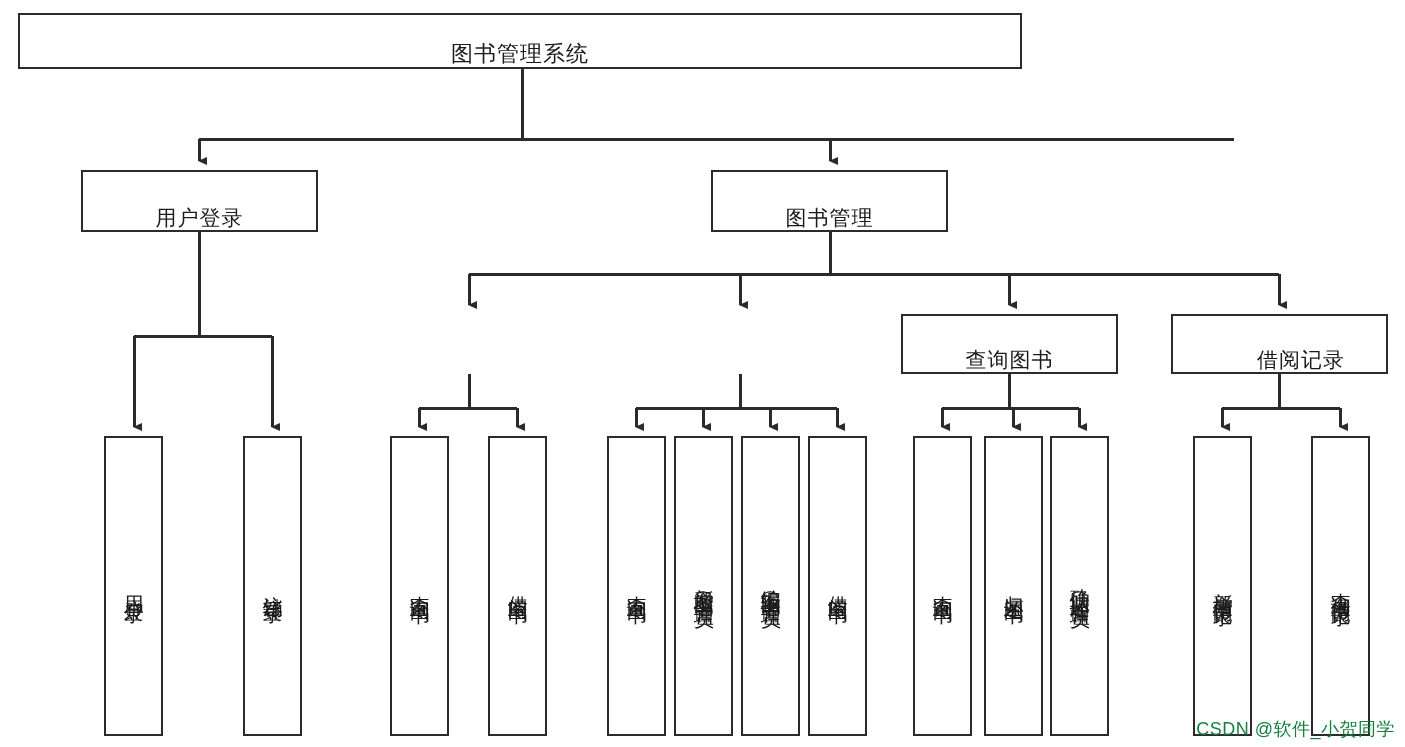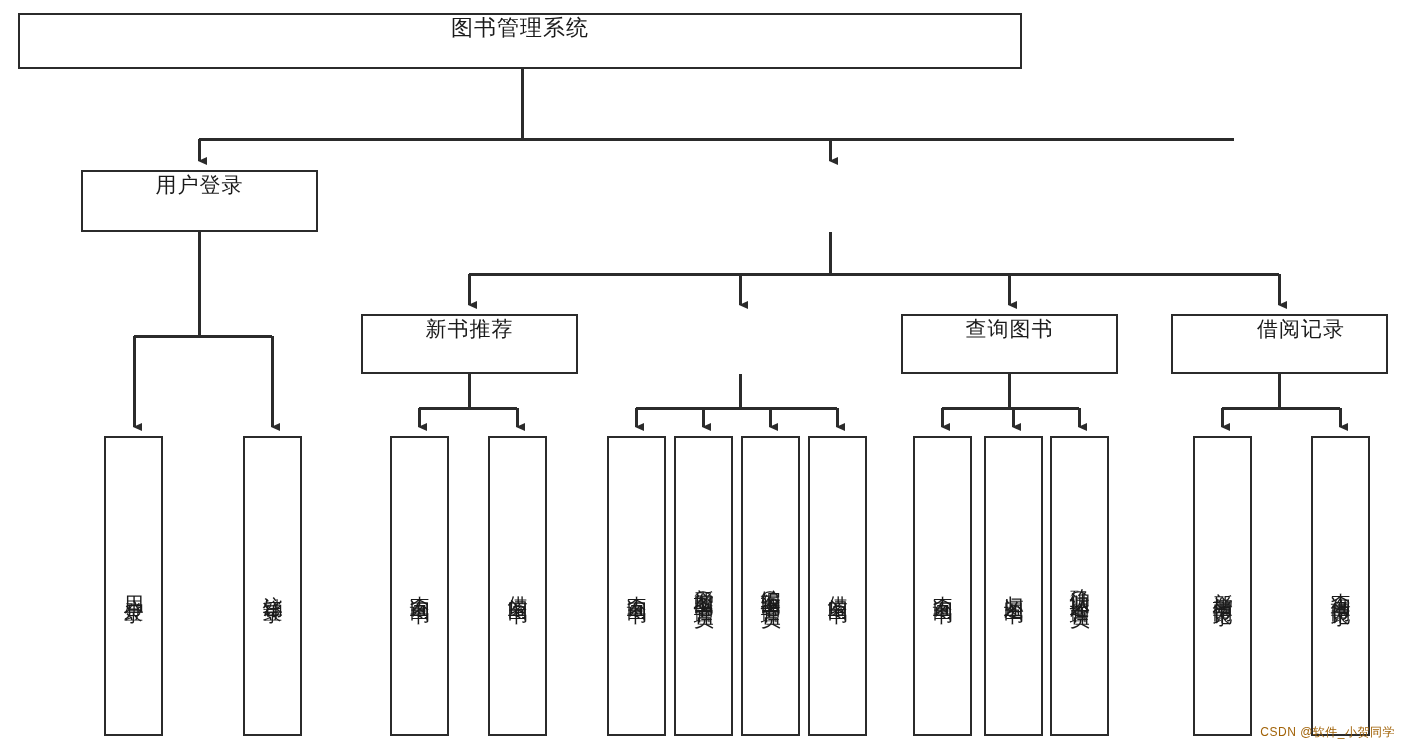--- a/index.html
+++ b/index.html
@@ -20,21 +20,21 @@
     top: 0;
     width: 1405px;
     height: 747px;
   }
   .node-box {
     position: absolute;
     box-sizing: border-box;
     background: #ffffff;
     border: 2px solid #2b2b2b;
     display: flex;
-    align-items: flex-start;
+    align-items: flex-end;
     justify-content: center;
   }
   .node-label-h {
     font-size: 21px;
     color: #1a1a1a;
     letter-spacing: 1px;
     white-space: nowrap;
     line-height: 1.2;
   }
   .node-box.root .node-label-h { font-size: 22px; }
@@ -63,22 +63,22 @@
     left: 0;
     top: 0;
     width: 1405px;
     height: 747px;
     pointer-events: none;
   }
   .watermark {
     position: absolute;
     right: 10px;
     bottom: 6px;
-    font-size: 12px;
-    color: #a16207;
+    font-size: 18px;
+    color: #15803d;
     white-space: nowrap;
     letter-spacing: 0.5px;
   }
 </style>
 </head>
 <body>
 
 <div id="diagram-root">
 
   <svg id="connectors" viewBox="0 0 1405 747" width="1405" height="747" xmlns="http://www.w3.org/2000/svg">
@@ -132,24 +132,24 @@
     </g>
   </svg>
 
   <div class="node-box root" style="left:18px; top:13px; width:1004px; height:56px;">
     <span class="node-label-h">图书管理系统</span>
   </div>
 
   <div class="node-box" style="left:81px; top:170px; width:237px; height:62px;">
     <span class="node-label-h">用户登录</span>
   </div>
+  <div class="node-box" style="left:711px; top:170px; width:237px; height:62px;">
+    <span class="node-label-h">图书管理</span>
+  </div>
 
-  <div class="node-box" style="left:361px; top:314px; width:217px; height:60px;">
-    <span class="node-label-h">新书推荐</span>
-  </div>
   <div class="node-box" style="left:901px; top:314px; width:217px; height:60px;">
     <span class="node-label-h">查询图书</span>
   </div>
   <div class="node-box" style="left:1171px; top:314px; width:217px; height:60px;padding-left:43px;">
     <span class="node-label-h">借阅记录</span>
   </div>
 
   <div class="leaf-box" style="left:104px; top:436px; width:59px; height:300px;">
     <span class="node-label-v">用户登录</span>
   </div>

